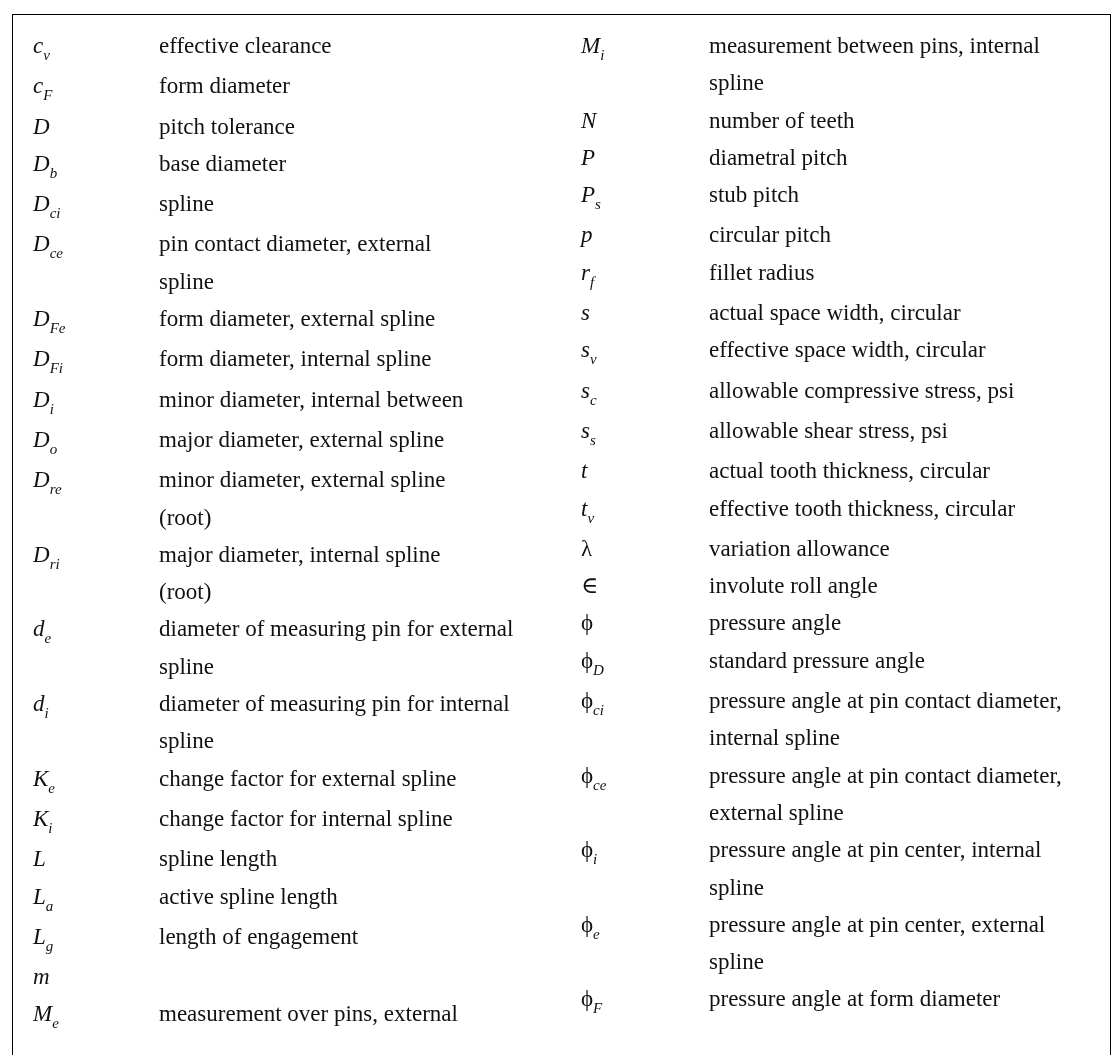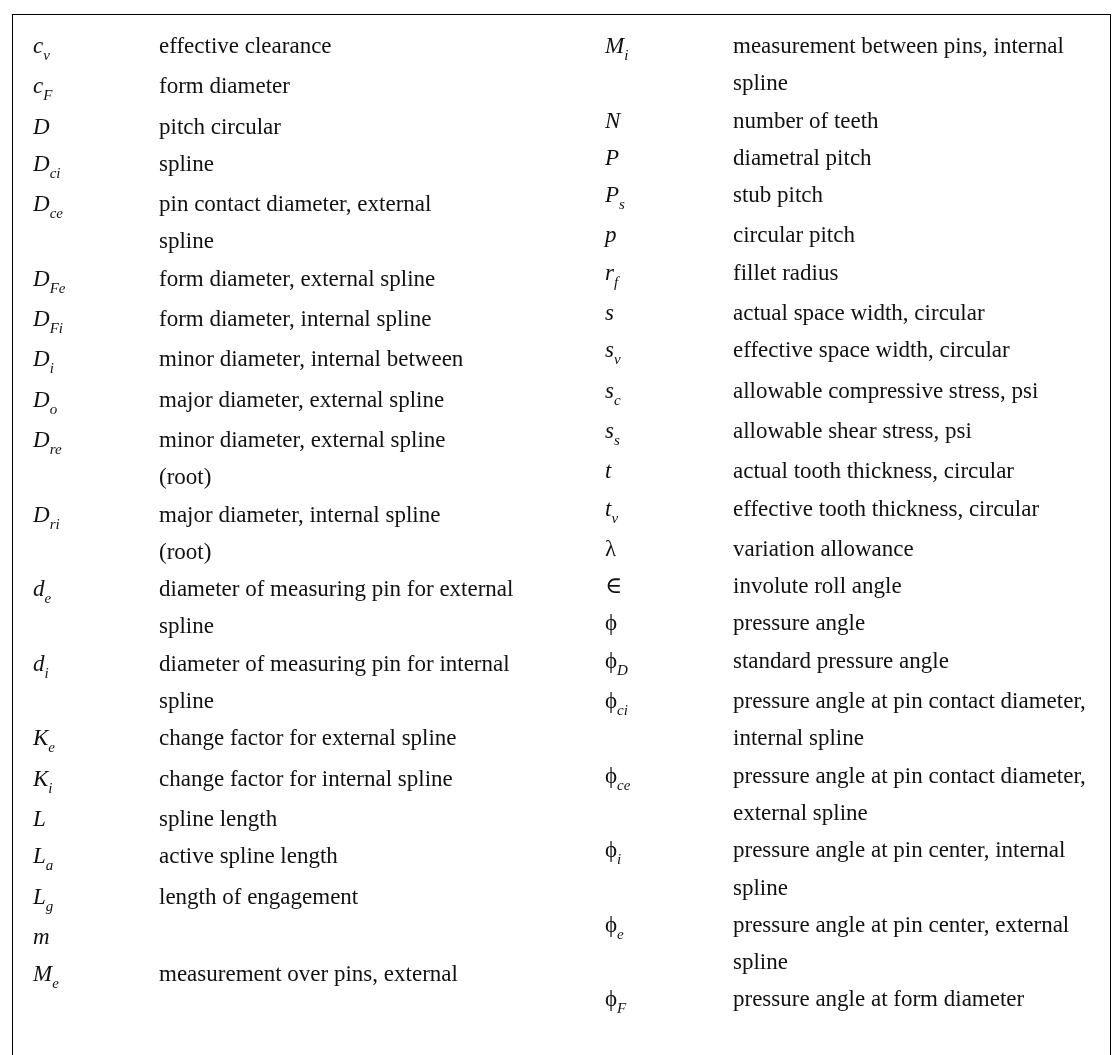--- a/index.html
+++ b/index.html
@@ -37,21 +37,21 @@
     gap: 44px;
   }
   .sym {
     width: 82px;
     flex: 0 0 82px;
     font-size: 23px;
     line-height: 37.3px;
     font-style: italic;
     white-space: nowrap;
   }
-  .sym.col-r { width: 84px; flex: 0 0 84px; margin-left: 24px; }
+  .sym.col-r { width: 84px; flex: 0 0 84px; }
   .sym .sub {
     font-size: 15px;
     position: relative;
     top: 7px;
     font-style: italic;
   }
   .sym .upright { font-style: normal; }
   .desc {
     font-size: 23px;
     line-height: 37.3px;
@@ -72,21 +72,27 @@
       </div>
       <div class="entry">
         <div class="sym"><span>c</span><span class="sub">F</span></div>
         <div class="desc">
           <span class="line">form diameter</span>
         </div>
       </div>
       <div class="entry">
         <div class="sym"><span>D</span></div>
         <div class="desc">
-          <span class="line">pitch circular</span>
+          <span class="line">pitch tolerance</span>
+        </div>
+      </div>
+      <div class="entry">
+        <div class="sym"><span>D</span><span class="sub">b</span></div>
+        <div class="desc">
+          <span class="line">base diameter</span>
         </div>
       </div>
       <div class="entry">
         <div class="sym"><span>D</span><span class="sub">ci</span></div>
         <div class="desc">
           <span class="line">spline</span>
         </div>
       </div>
       <div class="entry">
         <div class="sym"><span>D</span><span class="sub">ce</span></div>

